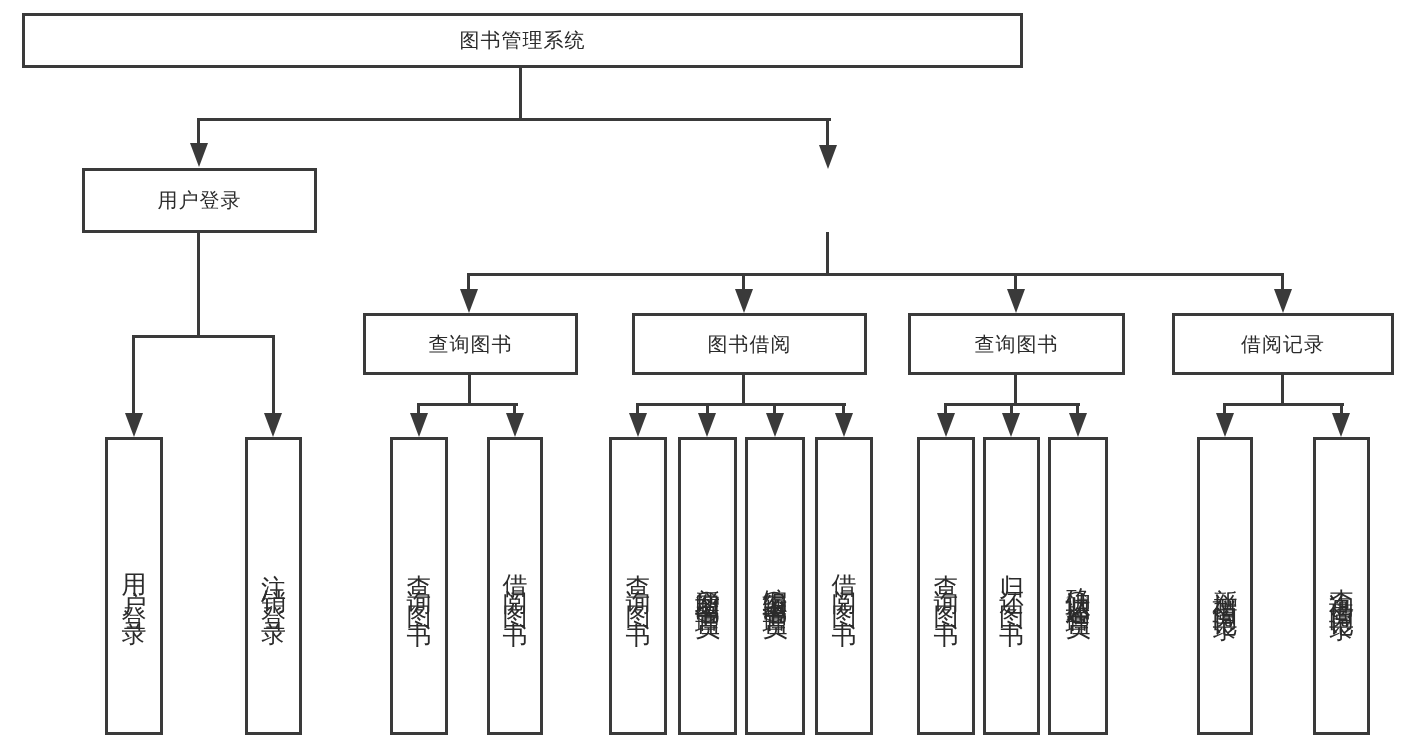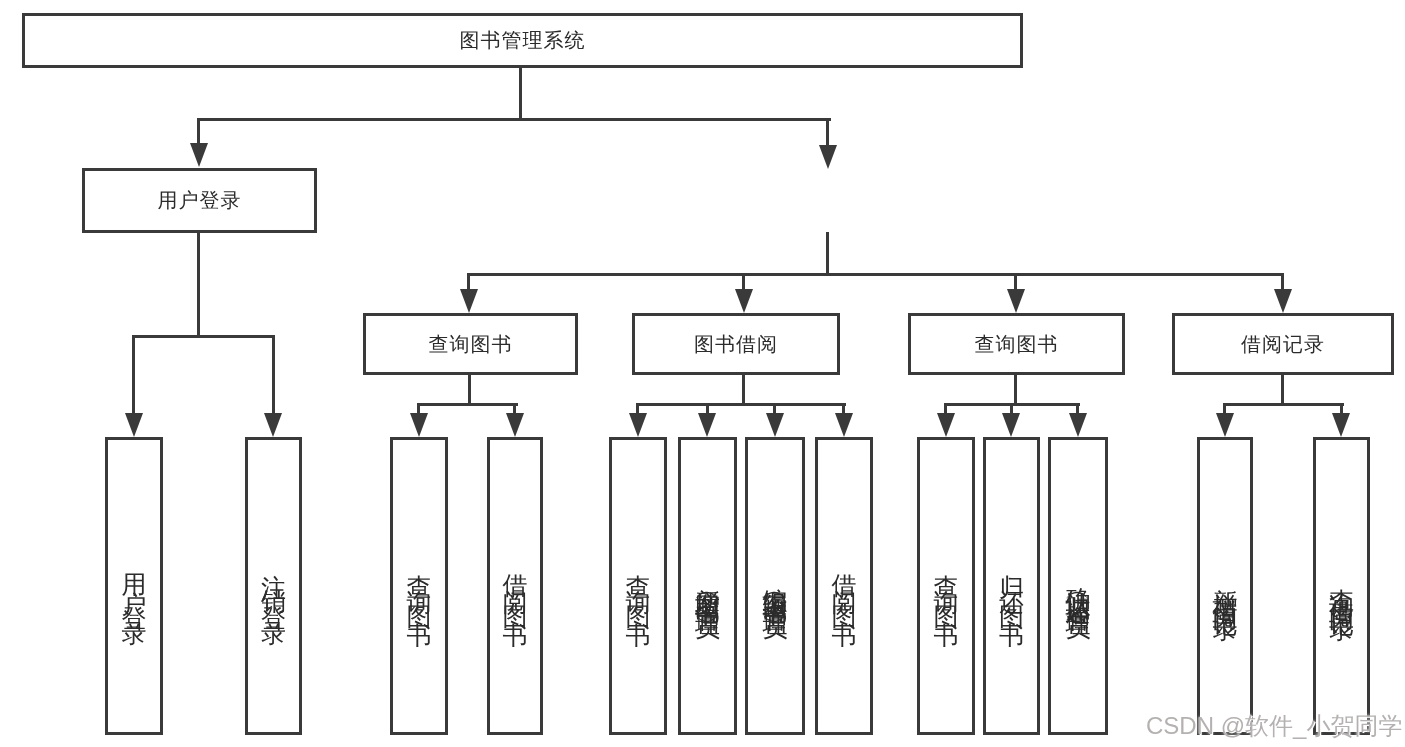--- a/index.html
+++ b/index.html
@@ -62,21 +62,21 @@
   <div class="vl" style="left:742px;top:273px;height:16px;"></div>
   <div class="ar" style="left:735px;top:289px;"></div>
   <div class="vl" style="left:1014px;top:273px;height:16px;"></div>
   <div class="ar" style="left:1007px;top:289px;"></div>
   <div class="vl" style="left:1281px;top:273px;height:16px;"></div>
   <div class="ar" style="left:1274px;top:289px;"></div>
 
   <div class="box hbox" style="left:363px;top:313px;width:215px;height:62px;">
     <span>查询图书</span>
   </div>
-  <div class="box hbox" style="left:632px;top:313px;width:208px;height:62px;">
+  <div class="box hbox" style="left:632px;top:313px;width:235px;height:62px;">
     <span>图书借阅</span>
   </div>
   <div class="box hbox" style="left:908px;top:313px;width:217px;height:62px;">
     <span>查询图书</span>
   </div>
   <div class="box hbox" style="left:1172px;top:313px;width:222px;height:62px;">
     <span>借阅记录</span>
   </div>
 
   <div class="vl" style="left:468px;top:375px;height:28px;"></div>
@@ -150,15 +150,14 @@
     <span>确认归还（管理员）</span>
   </div>
 
   <div class="box vbox sp-mid" style="left:1197px;top:437px;width:56px;height:298px;">
     <span>新增借阅记录</span>
   </div>
   <div class="box vbox sp-mid" style="left:1313px;top:437px;width:57px;height:298px;">
     <span>查询借阅记录</span>
   </div>
 
-  <div class="watermark">CSDN @软件_小贺同学</div>
 
 </div>
 
 </body></html>

